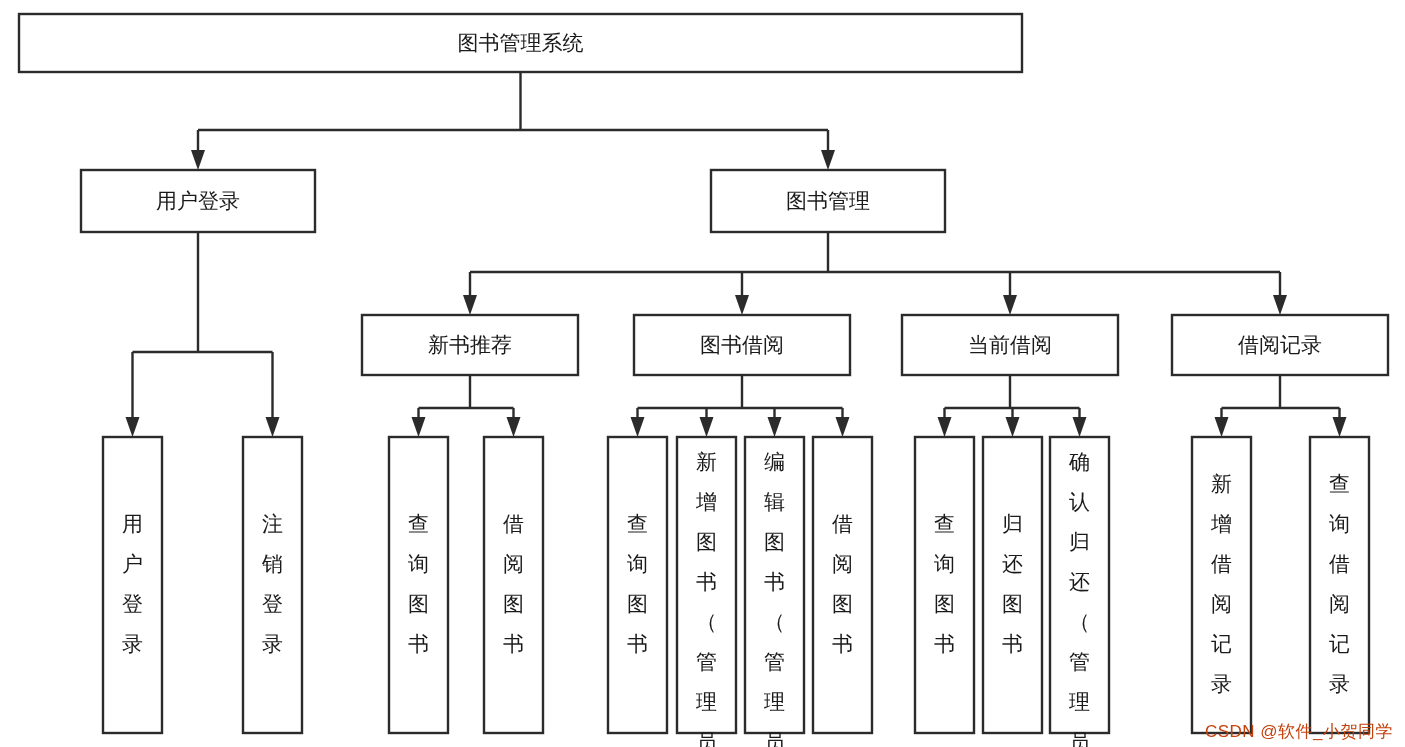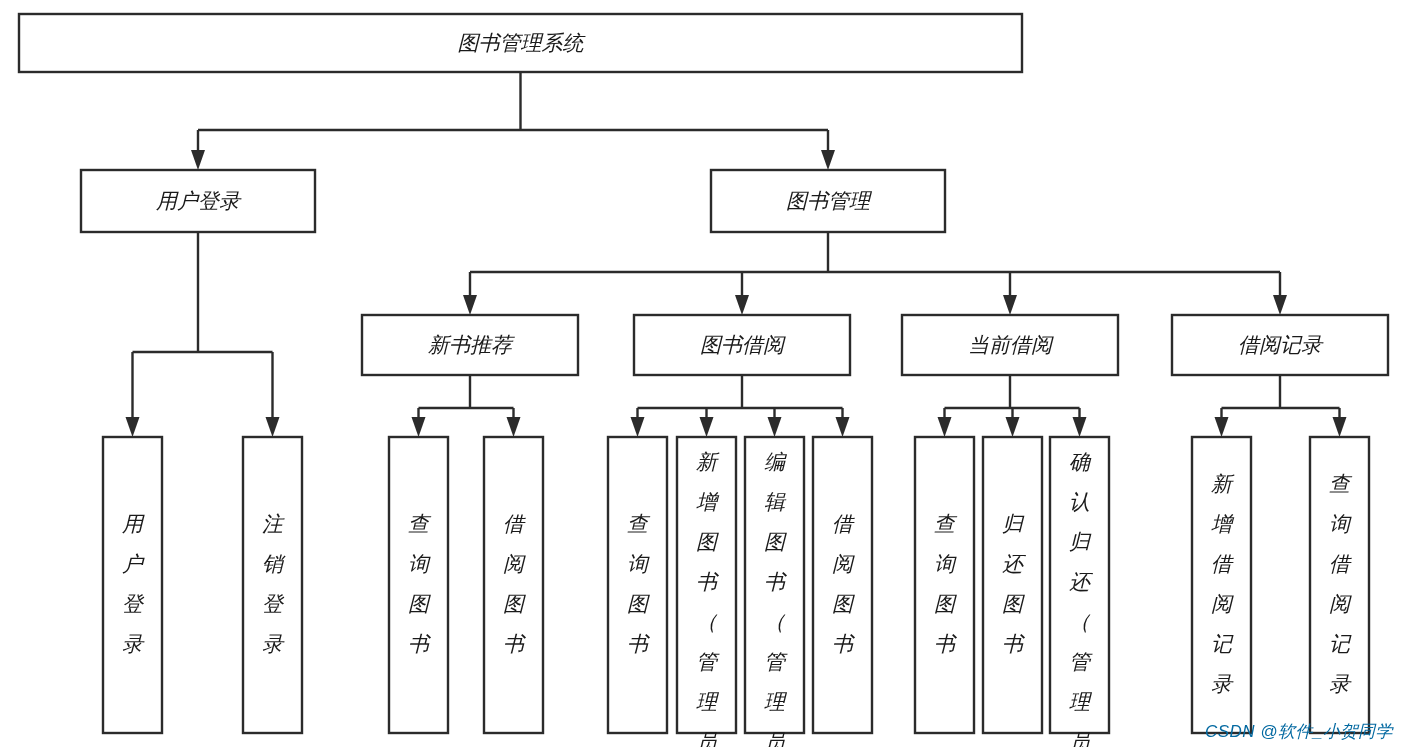--- a/index.html
+++ b/index.html
@@ -11,21 +11,20 @@
     width: 1405px;
     height: 747px;
     font-family: "Liberation Sans", "DejaVu Sans", sans-serif;
     overflow: hidden;
   }
   #diagram-root {
     position: relative;
     width: 1405px;
     height: 747px;
     background: #ffffff;
-    font-style: italic;
   }
   svg#chart-svg {
     position: absolute;
     left: 0;
     top: 0;
     width: 1405px;
     height: 747px;
     display: block;
   }
   .node-box {
@@ -55,21 +54,21 @@
   .arrow-head {
     fill: #2b2b2b;
     stroke: none;
   }
   .watermark {
     position: absolute;
     right: 12px;
     bottom: 4px;
     font-family: "Liberation Sans", "DejaVu Sans", sans-serif;
     font-size: 17px;
-    color: #0369a1;
+    color: #c2410c;
     white-space: nowrap;
     letter-spacing: 0.5px;
   }
 </style>
 </head>
 <body>
 
 <div id="diagram-root">
 
   <svg id="chart-svg" viewBox="0 0 1405 747" xmlns="http://www.w3.org/2000/svg">

